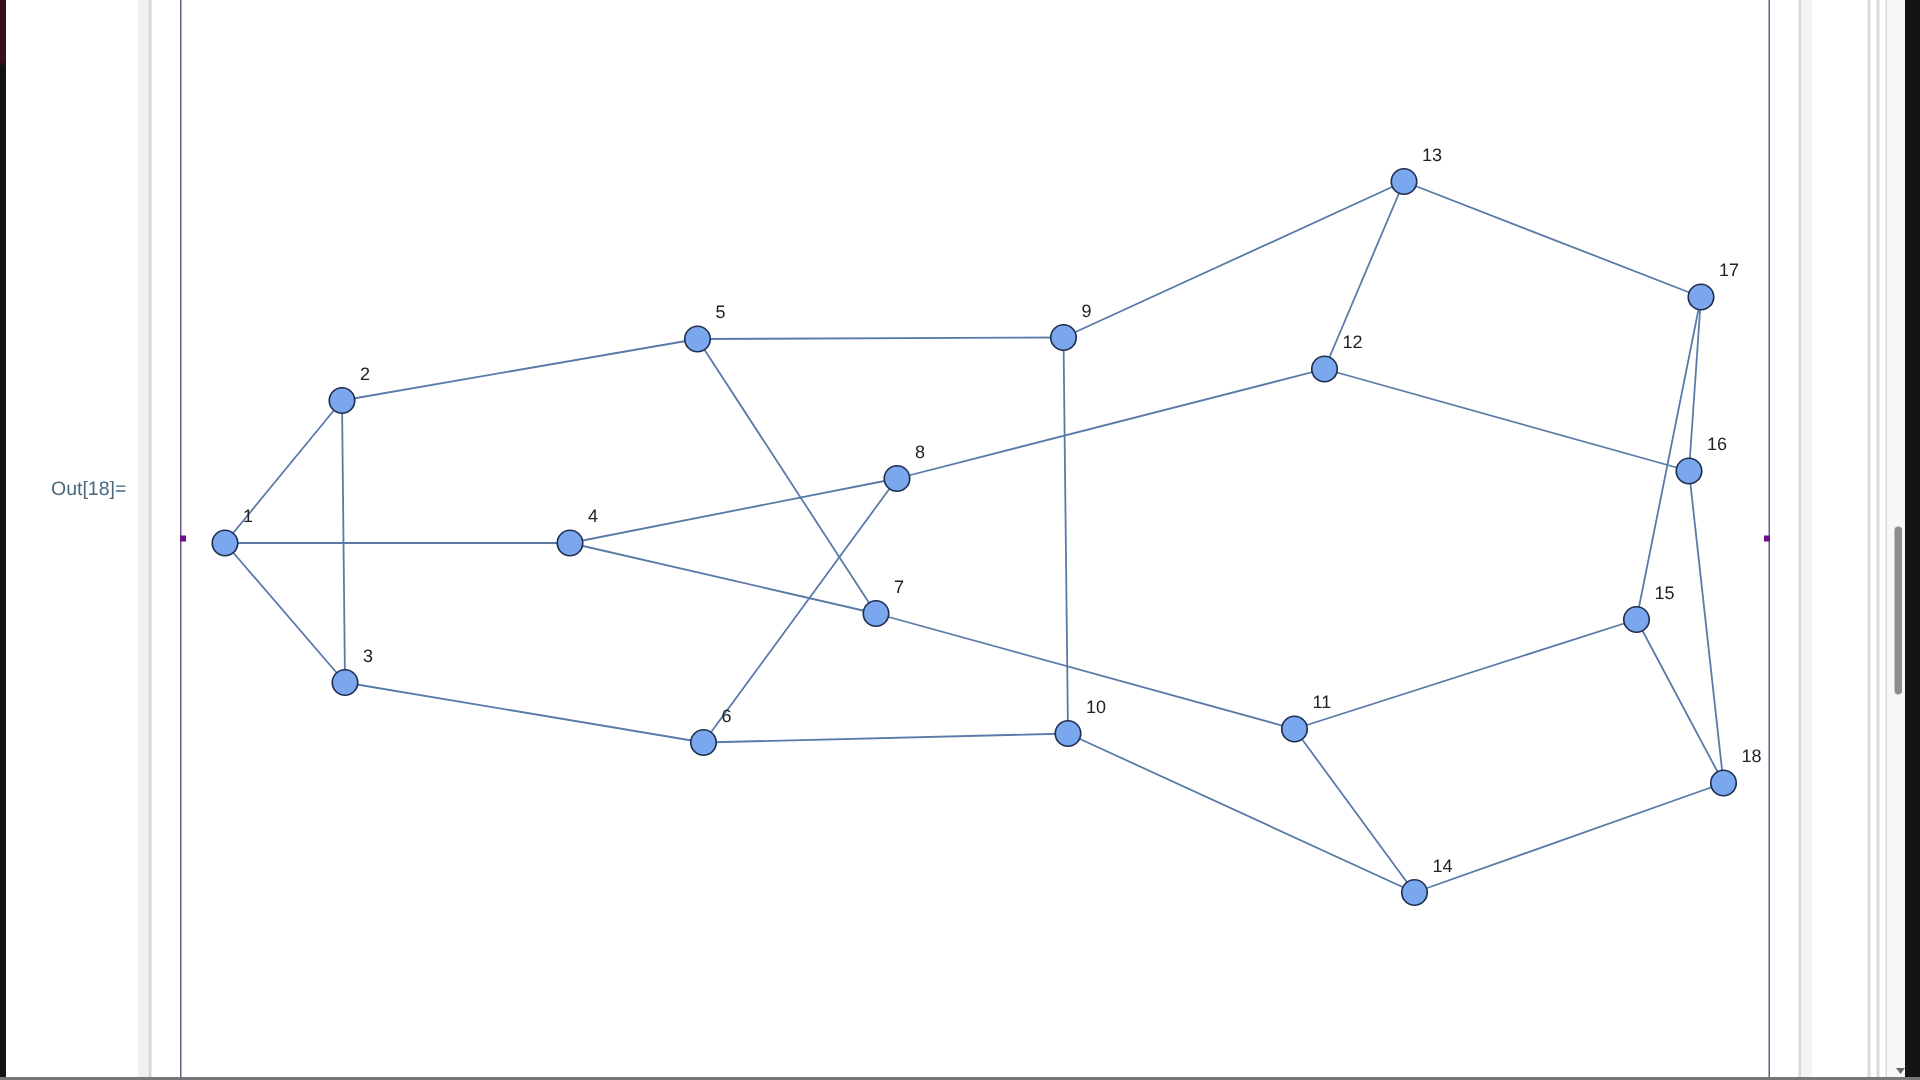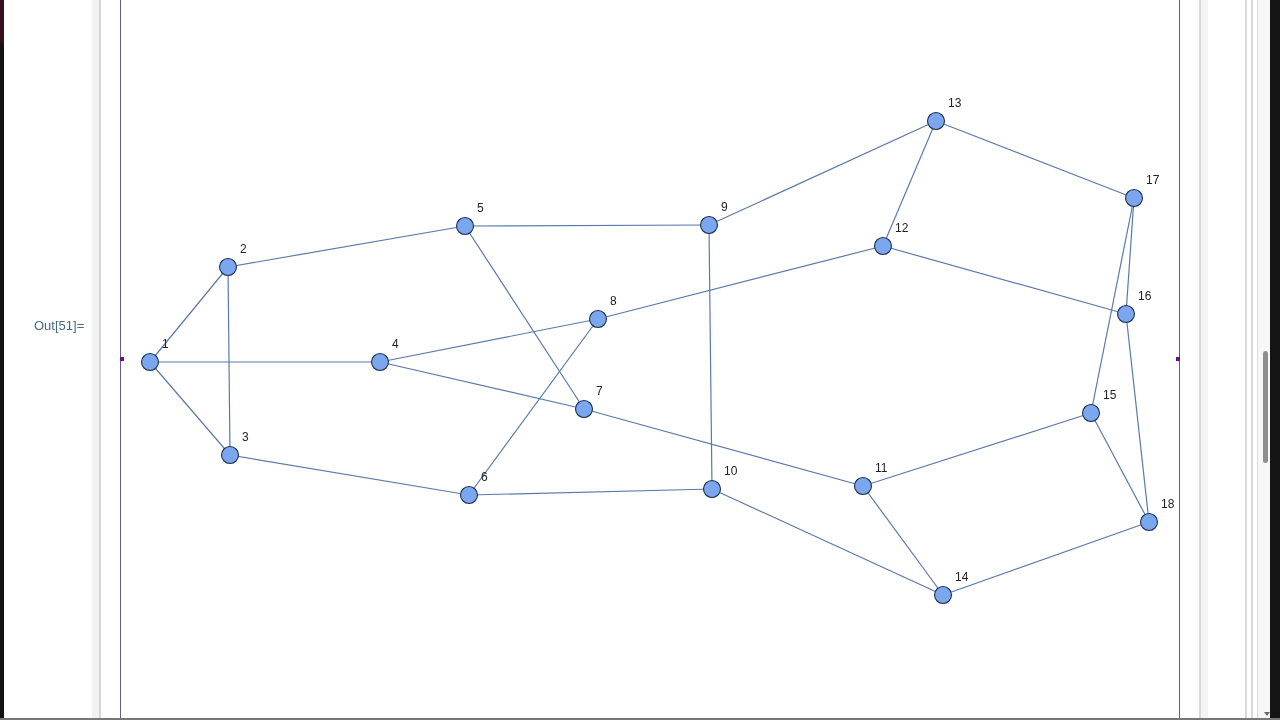--- a/index.html
+++ b/index.html
@@ -34,21 +34,21 @@
   svg.graph { position:absolute; left:0; top:0; }
   .node-label { font-family: "Liberation Sans", sans-serif; font-size:12px; fill:#222; }
 </style>
 </head>
 <body>
 
 <div class="left-dark"></div>
 <div class="cell-bracket-a"></div>
 <div class="cell-bracket-b"></div>
 
-<div class="out-label">Out[51]=</div>
+<div class="out-label">Out[18]=</div>
 
 <div class="frame-left"></div>
 <div class="frame-right"></div>
 <div class="marker" style="left:120px; top:357px;"></div>
 <div class="marker" style="left:1176px; top:357px;"></div>
 
 <svg class="graph" id="graph-svg" width="1280" height="720">
   <g id="edges">
       <line x1="150" y1="362" x2="228" y2="267" stroke="#5a7aa8" stroke-width="1.2"></line>
       <line x1="150" y1="362" x2="230" y2="455" stroke="#5a7aa8" stroke-width="1.2"></line>

